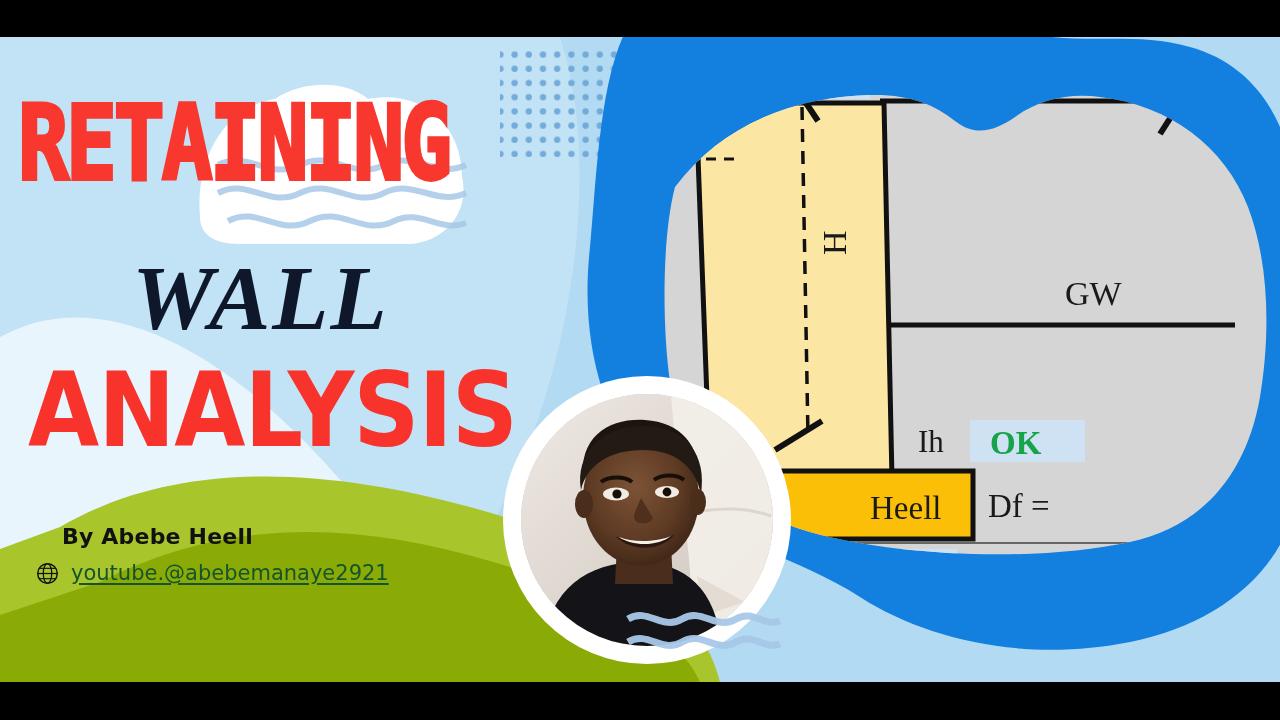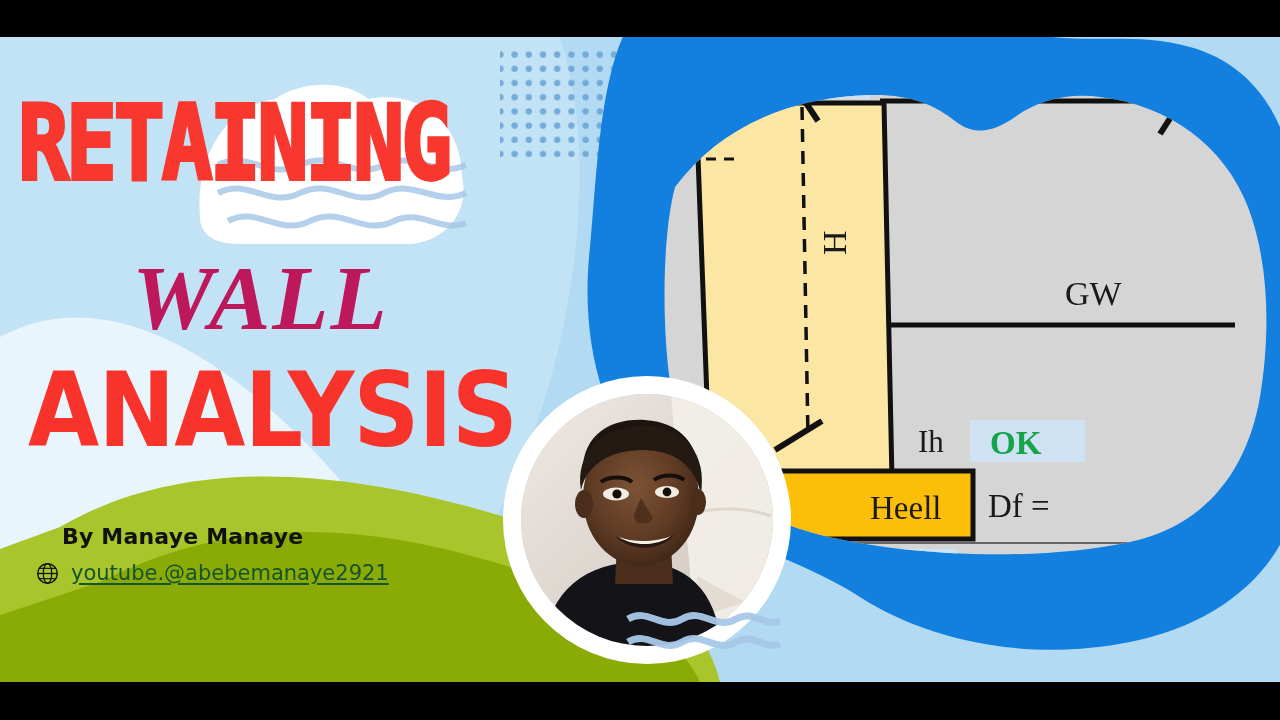--- a/index.html
+++ b/index.html
@@ -38,21 +38,21 @@
     color:#f8382f;
     -webkit-text-stroke:3px #f8382f;
     transform:scaleX(1.02) scaleY(1.25);
     transform-origin:left top;
     white-space:nowrap;
   }
   .t-wall{
     position:absolute;left:132px;top:215px;
     font-family:"Liberation Serif", serif;
     font-style:italic;font-weight:700;font-size:92px;line-height:1;
-    color:#be185d;
+    color:#0f172a;
     letter-spacing:2px;
     white-space:nowrap;
   }
   .t-analysis{
     position:absolute;left:28px;top:323px;
     font-family:"DejaVu Sans", sans-serif;
     font-weight:700;font-size:92px;line-height:1;
     color:#f8332c;
     letter-spacing:-1px;
     white-space:nowrap;
@@ -222,21 +222,21 @@
       </svg>
     </div>
 
     <div class="title-block">
       <div class="t-retaining">RETAINING</div>
       <div class="t-wall">WALL</div>
       <div class="t-analysis">ANALYSIS</div>
     </div>
 
     <div class="credit">
-      <div class="credit-name">By Manaye Manaye</div>
+      <div class="credit-name">By Abebe Heell</div>
       <div class="credit-link-row">
         <svg class="globe" viewBox="0 0 24 24">
           <circle cx="12" cy="12" r="10.2" fill="none" stroke="#111" stroke-width="1.5"></circle>
           <ellipse cx="12" cy="12" rx="4.4" ry="10.2" fill="none" stroke="#111" stroke-width="1.3"></ellipse>
           <line x1="1.8" y1="12" x2="22.2" y2="12" stroke="#111" stroke-width="1.3"></line>
           <line x1="3.2" y1="6.6" x2="20.8" y2="6.6" stroke="#111" stroke-width="1.2"></line>
           <line x1="3.2" y1="17.4" x2="20.8" y2="17.4" stroke="#111" stroke-width="1.2"></line>
         </svg>
         <span class="credit-link">youtube.@abebemanaye2921</span>
       </div>

